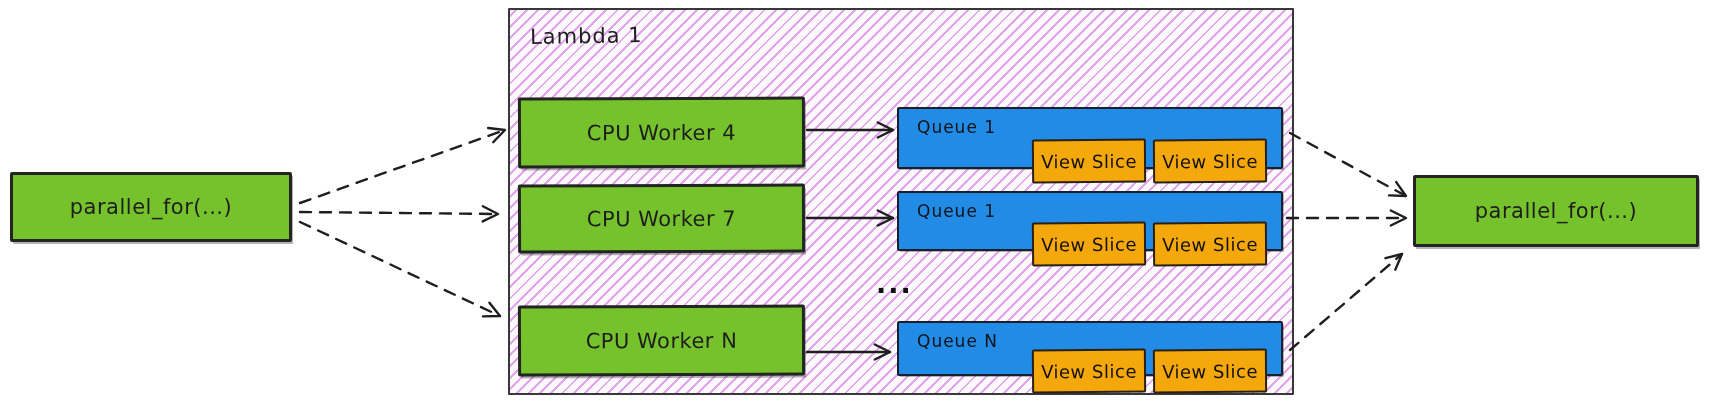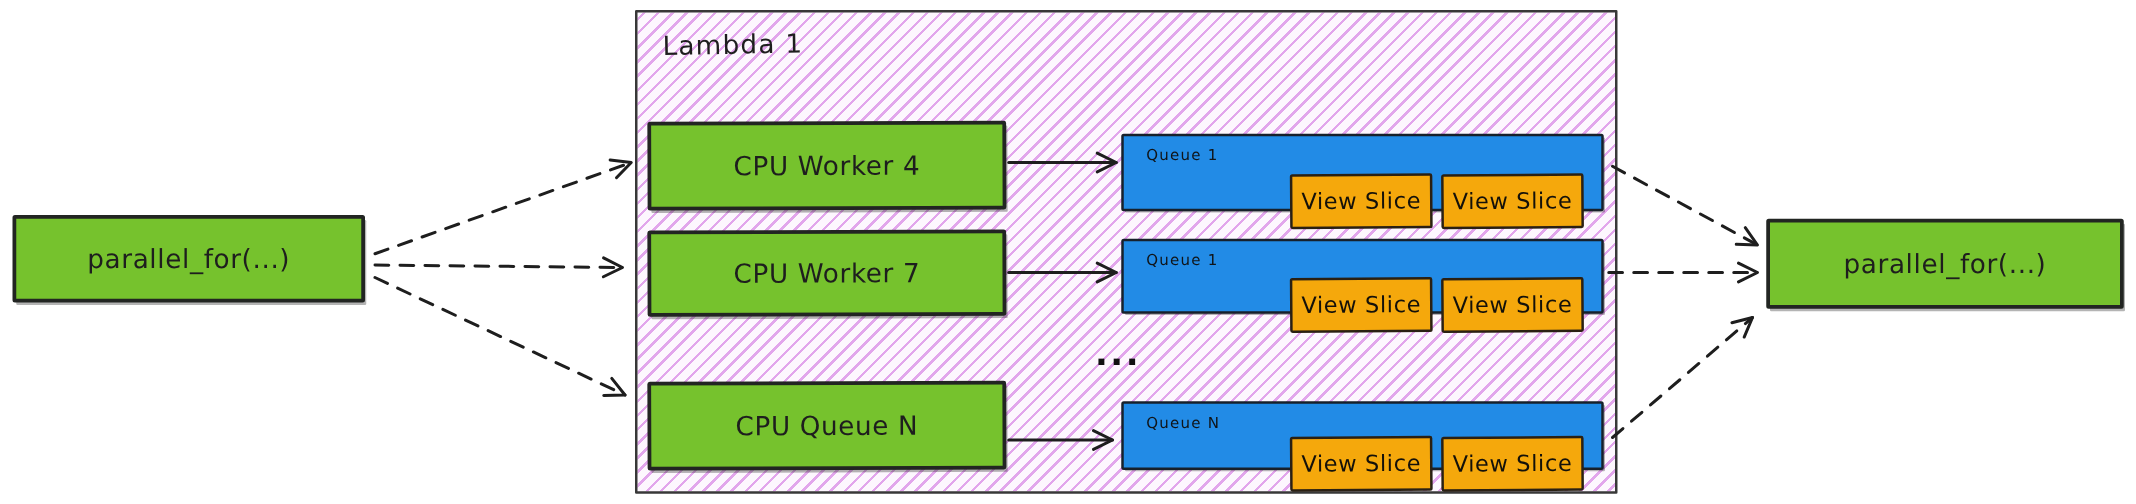--- a/index.html
+++ b/index.html
@@ -35,21 +35,21 @@
     left:518px;width:287px;
     transform:rotate(-0.2deg);
   }
   .queue{
     position:absolute;left:897px;width:386px;box-sizing:border-box;
     background:var(--blue,#228be6);
     border:2.5px solid #17202b;border-radius:2px;
     box-shadow:2px 2px 0 -1px rgba(20,20,20,0.3);
   }
   .queue-label{
-    position:absolute;left:18px;top:8px;font-size:12px;letter-spacing:1px;color:#101418;
+    position:absolute;left:18px;top:8px;font-size:17px;letter-spacing:1px;color:#101418;
   }
   .slices{
     position:absolute;right:14px;top:0;bottom:0;
     display:flex;align-items:center;gap:7px;
   }
   .slice{
     width:114px;height:44px;box-sizing:border-box;
     background:var(--orange,#f5a80c);
     border:2.5px solid #2a2013;border-radius:2px;
     display:flex;align-items:center;justify-content:center;
@@ -77,21 +77,21 @@
     <span class="lambda-label">Lambda 1</span>
   </div>
 
   <div class="node green worker" style="top:97px;height:71px;">
     <span>CPU Worker 4</span>
   </div>
   <div class="node green worker" style="top:184px;height:69px;">
     <span>CPU Worker 7</span>
   </div>
   <div class="node green worker" style="top:305px;height:71px;">
-    <span>CPU Queue N</span>
+    <span>CPU Worker N</span>
   </div>
 
   <div class="queue" style="top:107px;height:62px;">
     <span class="queue-label">Queue 1</span>
     <div class="slices">
       <div class="slice">
         <span>View Slice</span>
       </div>
       <div class="slice">
         <span>View Slice</span>

